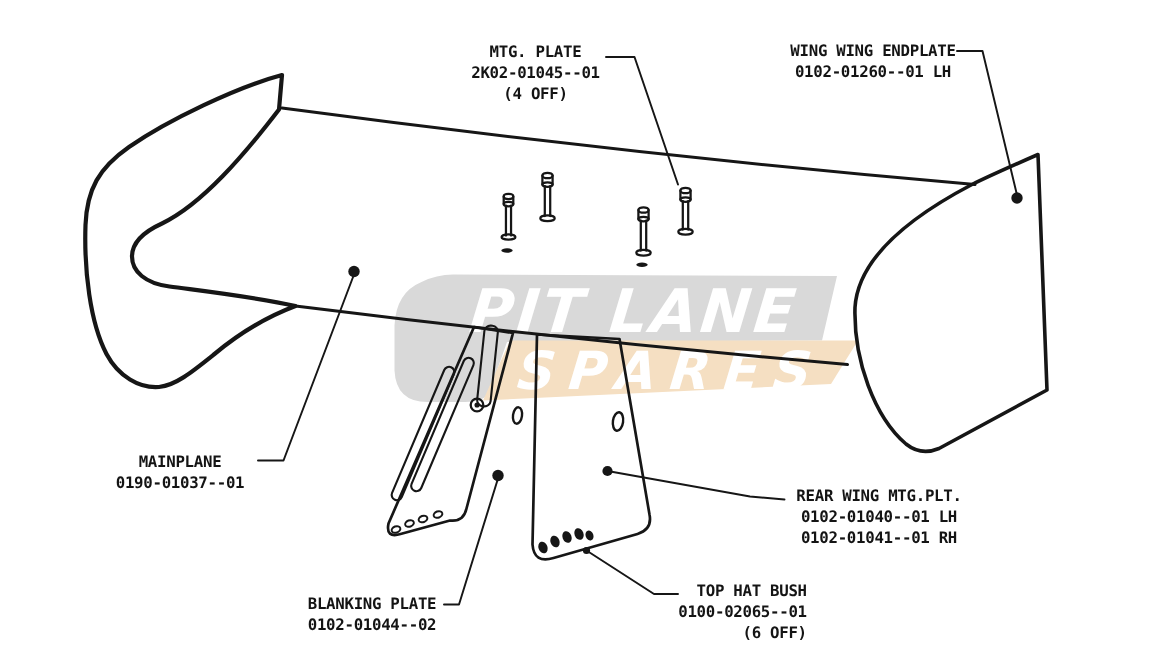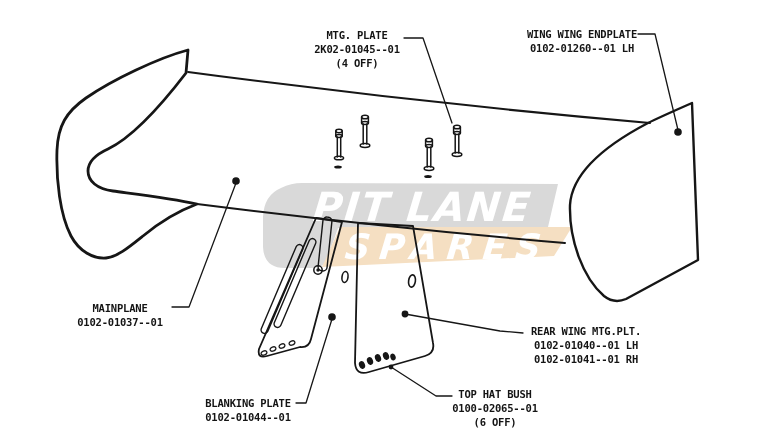--- a/index.html
+++ b/index.html
@@ -115,33 +115,33 @@
     <div>(4 OFF)</div>
   </div>
 
   <div class="label" style="left:582px;top:27px;">
     <div>WING WING ENDPLATE</div>
     <div>0102-01260--01 LH</div>
   </div>
 
   <div class="label" style="left:120px;top:301px;">
     <div>MAINPLANE</div>
-    <div>0102-01037--01</div>
+    <div>0190-01037--01</div>
   </div>
 
   <div class="label" style="left:586px;top:324px;">
     <div>REAR WING MTG.PLT.</div>
     <div>0102-01040--01 LH</div>
     <div>0102-01041--01 RH</div>
   </div>
 
   <div class="label" style="left:248px;top:396px;">
     <div>BLANKING PLATE</div>
-    <div>0102-01044--01</div>
+    <div>0102-01044--02</div>
   </div>
 
-  <div class="label" style="left:495px;top:387px;">
+  <div class="label" style="left:495px;top:387px;text-align:right;">
     <div>TOP HAT BUSH</div>
     <div>0100-02065--01</div>
     <div>(6 OFF)</div>
   </div>
 
 </div>
 
 </body></html>

